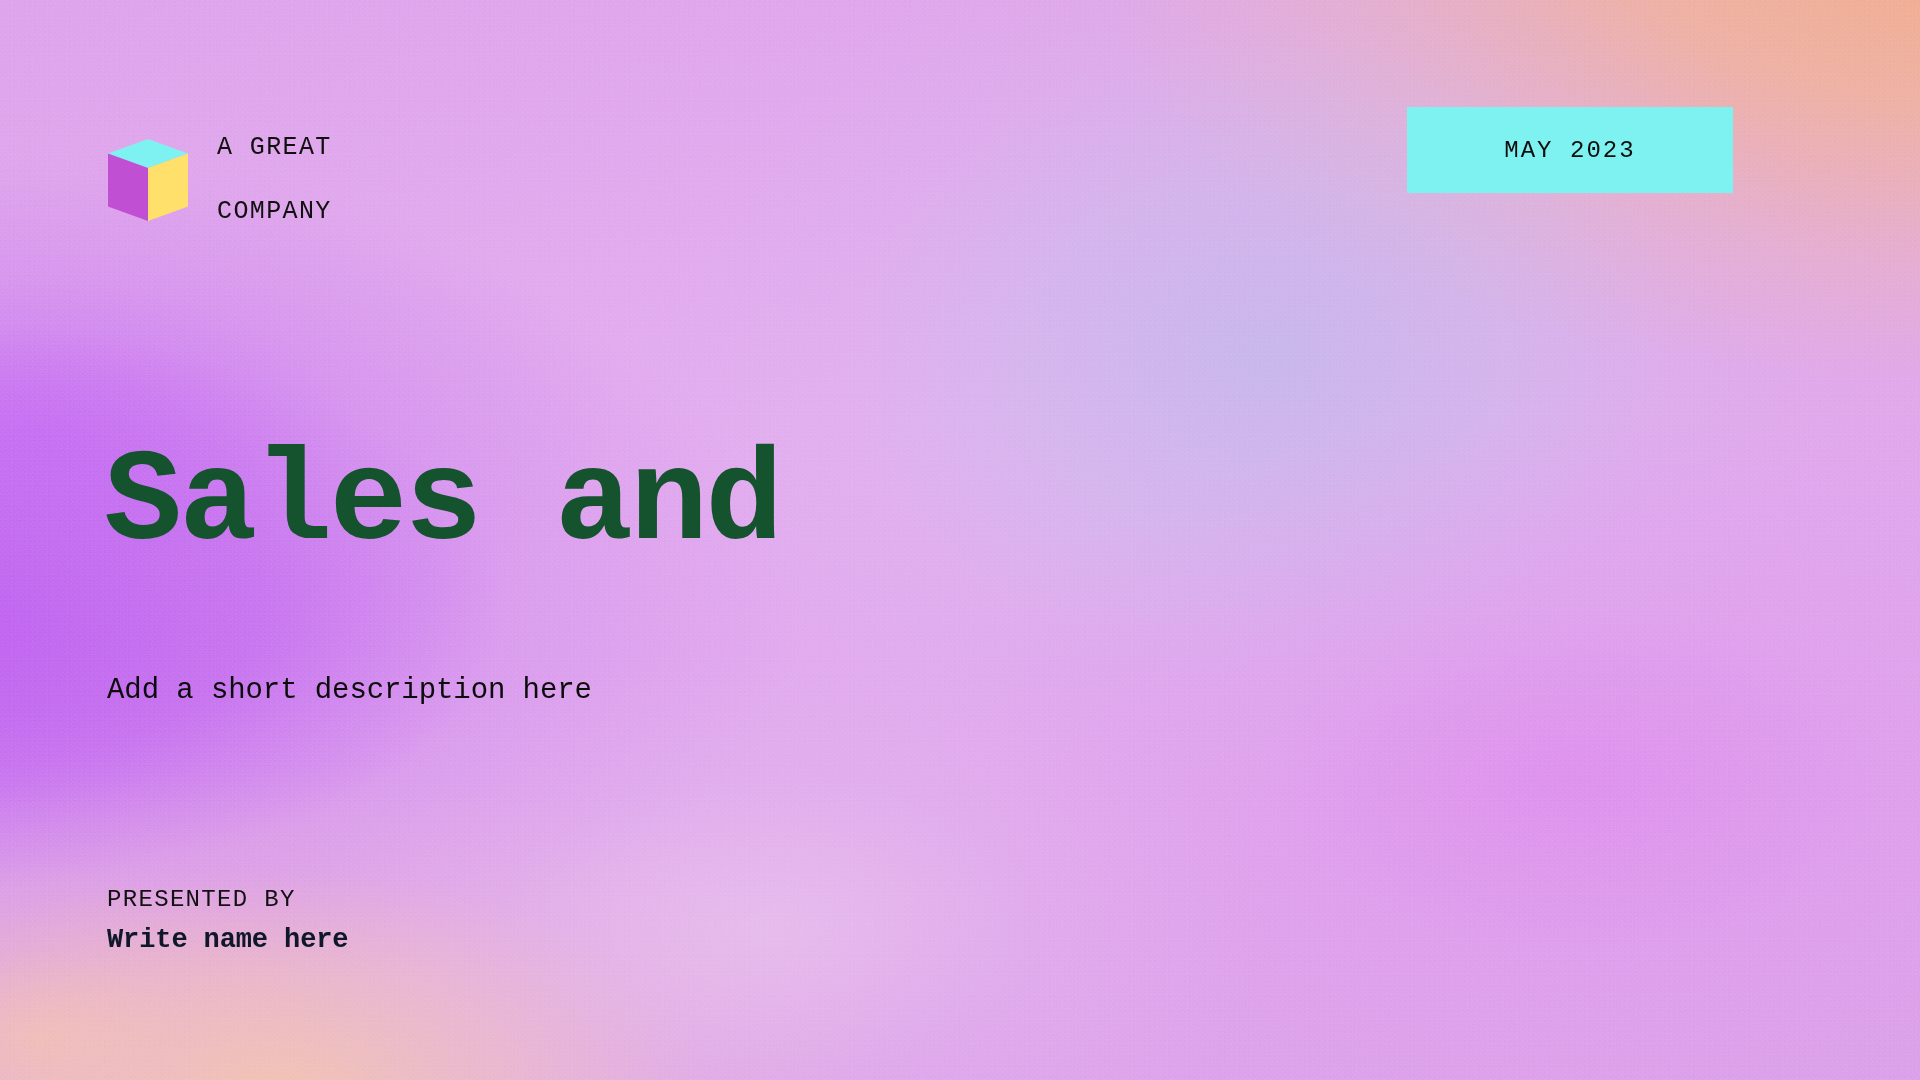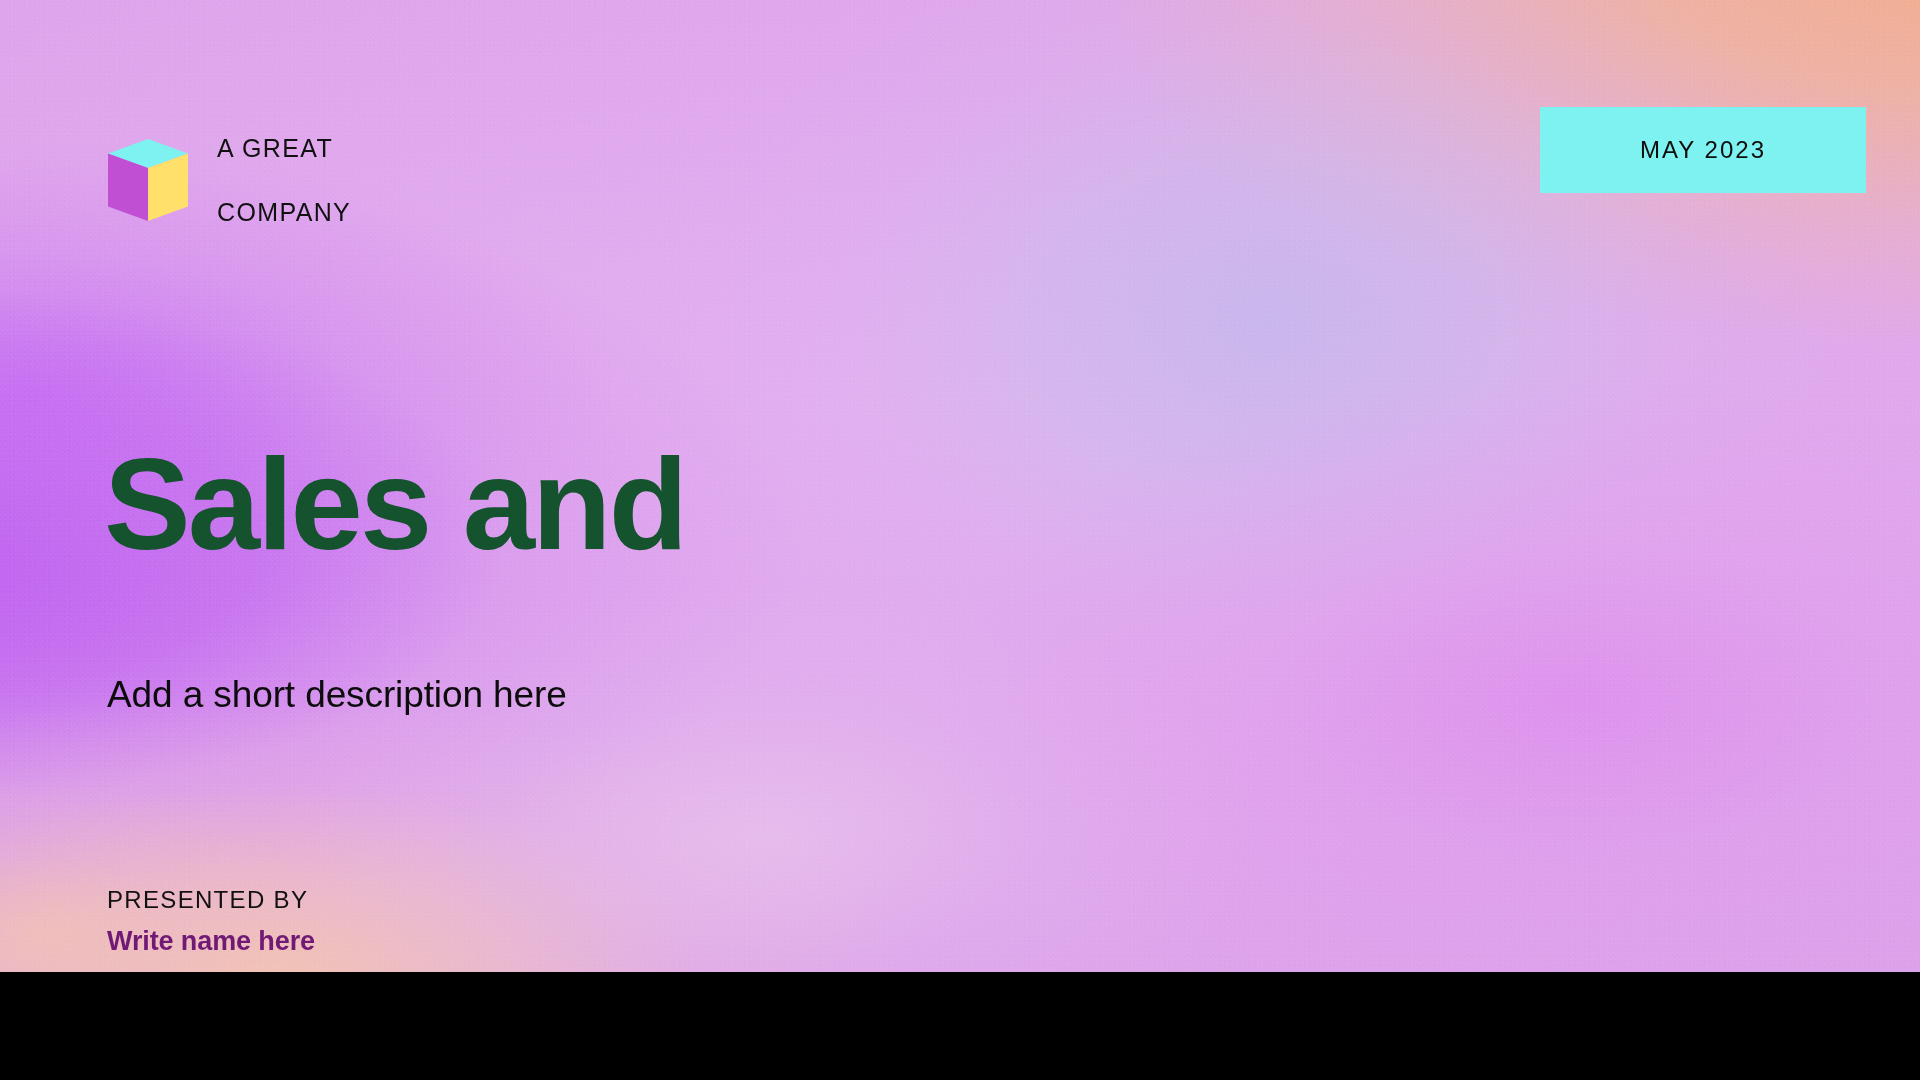--- a/index.html
+++ b/index.html
@@ -4,23 +4,23 @@
 <style>
   html, body {
     margin: 0;
     padding: 0;
     background: #000;
   }
 
   .slide {
     position: relative;
     width: 1920px;
-    height: 972px;
+    height: 1080px;
     overflow: hidden;
-    font-family: Liberation Sans, sans-serif;
+    font-family: Liberation Mono, monospace;
     color: #0a0a0a;
     background-color: #e2abef;
   }
 
   
   .bg-layer {
     position: absolute;
     inset: 0;
     pointer-events: none;
   }
@@ -120,21 +120,21 @@
     white-space: pre-line;
   }
 
   .logo-text span {
     display: block;
   }
 
   
   .date-badge {
     position: absolute;
-    left: 1540px;
+    left: 1407px;
     top: 107px;
     width: 326px;
     height: 86px;
     display: flex;
     align-items: center;
     justify-content: center;
     background: #7ef2f1;
   }
 
   .date-badge-label {
@@ -159,21 +159,21 @@
 
   .headline span {
     display: block;
   }
 
   
   .subtitle {
     position: absolute;
     left: 107px;
     top: 674px;
-    font-size: 37px;
+    font-size: 29px;
     font-weight: 400;
     letter-spacing: -0.003em;
     color: #0c0c0c;
   }
 
   
   .footer {
     position: absolute;
     left: 107px;
     top: 886px;
@@ -184,21 +184,21 @@
     font-weight: 400;
     letter-spacing: 0.055em;
     color: #111111;
     margin-bottom: 12px;
   }
 
   .footer-name {
     font-size: 27px;
     font-weight: 700;
     letter-spacing: -0.004em;
-    color: #701a75;
+    color: #0f172a;
   }
 </style>
 </head>
 <body>
 
 <div class="slide">
 
   <div class="bg-layer bg-base"></div>
   <div class="bg-layer bg-violet-left"></div>
   <div class="bg-layer bg-violet-left2"></div>

